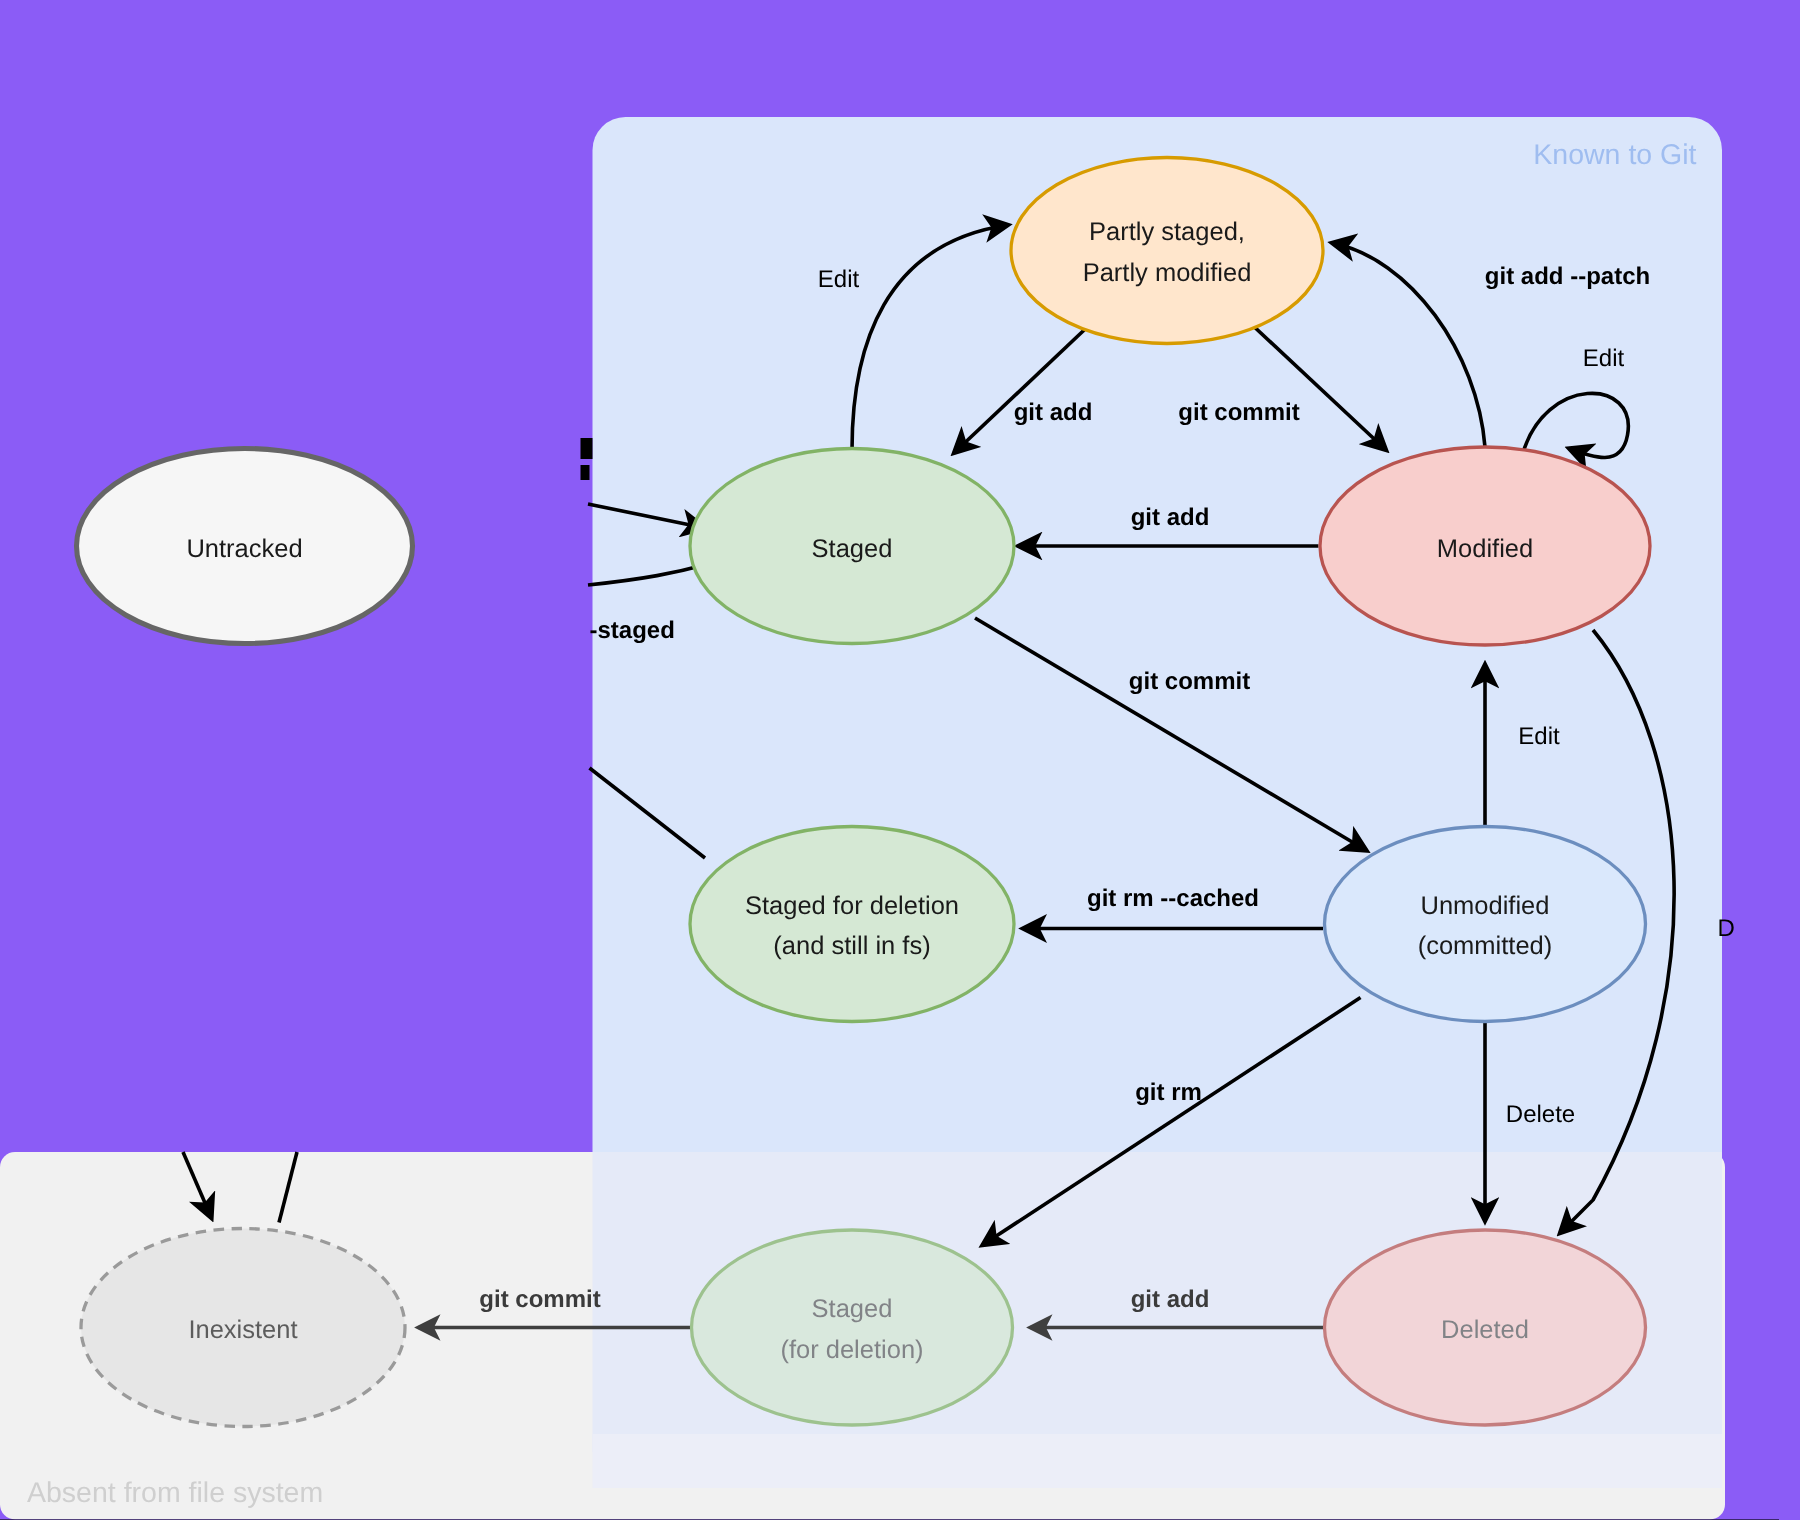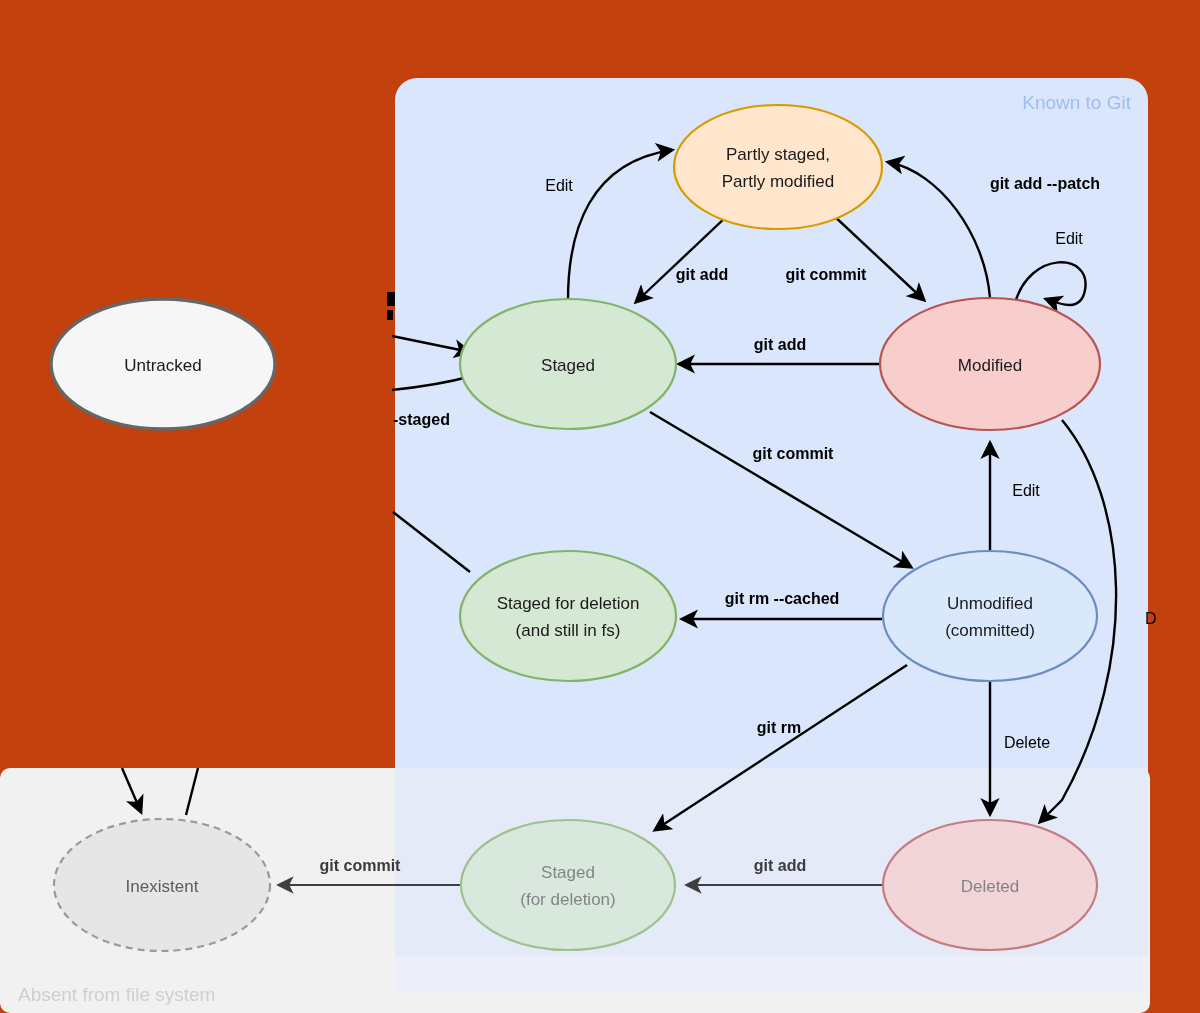--- a/index.html
+++ b/index.html
@@ -10,21 +10,21 @@
   body {
     width: 1200px;
     height: 1013px;
     overflow: hidden;
     font-family: "Liberation Sans", sans-serif;
   }
   #stage {
     position: relative;
     width: 1200px;
     height: 1013px;
-    background: #c2410c;
+    background: #8b5cf6;
   }
   #diagram-svg {
     position: absolute;
     left: 0;
     top: 0;
   }
   .panel-label {
     font-size: 19px;
   }
   .node-label {

